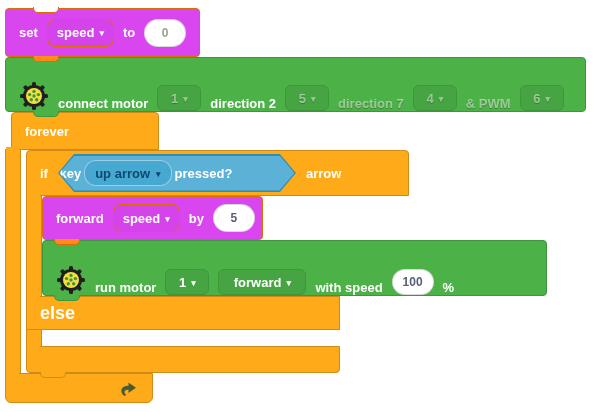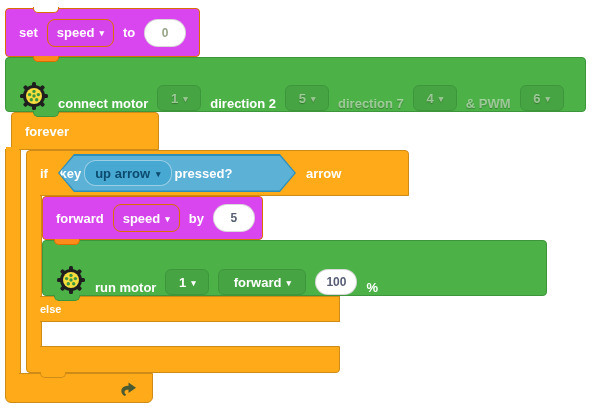--- a/index.html
+++ b/index.html
@@ -132,21 +132,21 @@
         <div class="pill-blue">
           <span>up arrow</span>
           <span class="arrow">▾</span>
         </div>
         <span class="lbl">pressed?</span>
       </div>
     </div>
     <span class="lbl">arrow</span>
   </div>
   <div class="piece ctrl" style="left:26px;top:195px;width:16px;height:152px;"></div>
-  <div class="piece ctrl" style="left:26px;top:296px;width:314px;height:26px;display:flex;align-items:center;padding-left:13px;color:#fff;font-size:11px;box-sizing:border-box;">
+  <div class="piece ctrl" style="left:26px;top:296px;width:314px;height:34px;display:flex;align-items:center;padding-left:13px;color:#fff;font-size:18px;box-sizing:border-box;">
     <span class="lbl">else</span>
   </div>
   <div class="piece ctrl" style="left:26px;top:346px;width:314px;height:27px;border-radius:0 0 4px 4px;"></div>
   <div class="patch ctrlfill" style="left:27px;top:193px;width:13px;height:4px;"></div>
   <div class="patch ctrlfill" style="left:27px;top:294px;width:13px;height:4px;"></div>
   <div class="patch ctrlfill" style="left:27px;top:320px;width:13px;height:4px;"></div>
   <div class="patch ctrlfill" style="left:27px;top:344px;width:13px;height:4px;"></div>
   <div class="bump ctrl" style="left:40px;top:372px;"></div>
 
   <div class="blk var r4" style="left:42px;top:196px;width:221px;height:44px;gap:9px;padding-left:13px;">
@@ -189,20 +189,21 @@
     </span>
     <span class="lbl">run motor</span>
     <div class="field field-green" style="min-width:44px;">
       <span>1</span>
       <span class="arrow">▾</span>
     </div>
     <div class="field field-green" style="min-width:88px;">
       <span>forward</span>
       <span class="arrow">▾</span>
     </div>
+    <span class="lbl">with speed</span>
     <div class="oval" style="height:26px;">
       <span>100</span>
     </div>
     <span class="lbl">%</span>
   </div>
   <div class="bump green" style="left:54px;top:295px;"></div>
 
 </div>
 
 </body></html>

